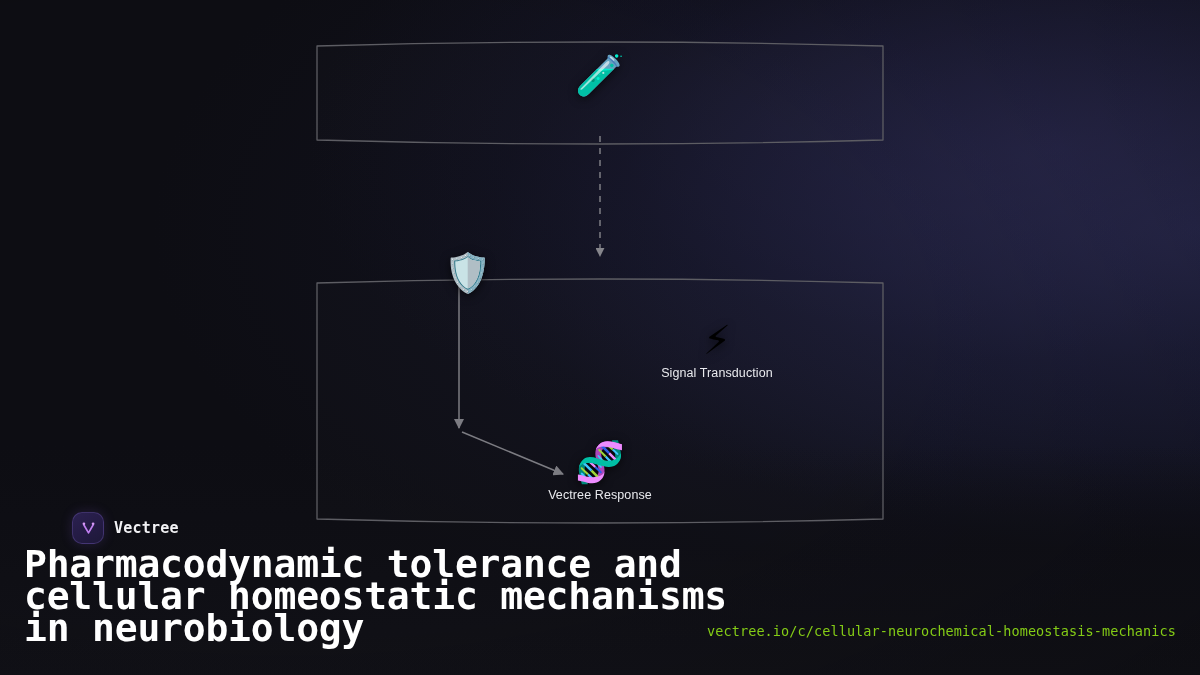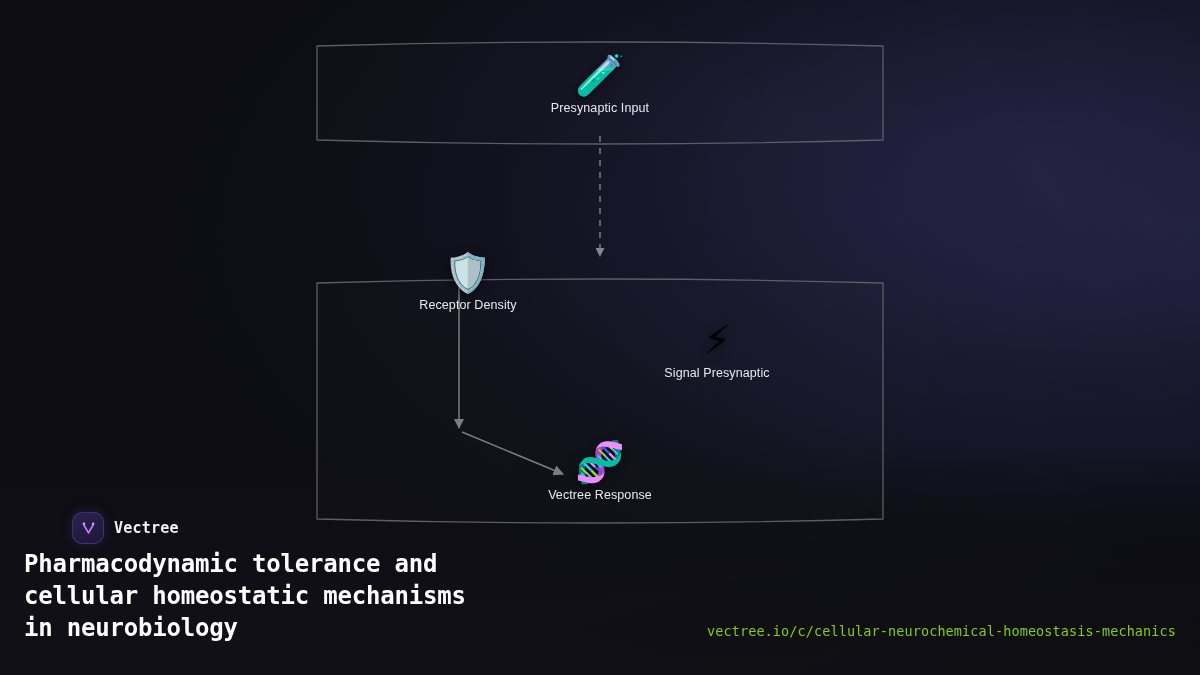--- a/index.html
+++ b/index.html
@@ -74,21 +74,21 @@
     font-family:"DejaVu Sans Mono", monospace;
     font-weight:bold;
     font-size:15px;
     color:#f2f2f5;
     letter-spacing:0.2px;
   }
   .headline{
     position:absolute; left:24px; top:548px; width:800px;
     font-family:"DejaVu Sans Mono", monospace;
     font-weight:bold;
-    font-size:24px;
+    font-size:38px;
     line-height:32px;
     color:#ffffff;
     letter-spacing:-0.2px;
     white-space:pre-line;
   }
   .urlbar{
     position:absolute; right:24px; top:623px;
     font-family:"DejaVu Sans Mono", monospace;
     font-size:13.5px;
     color:#84cc16;
@@ -132,31 +132,29 @@
       <line x1="459" y1="284" x2="459" y2="428" stroke="#7c7c82" stroke-width="1.5" marker-end="url(#arrow-solid)"></line>
     </g>
 
     <g>
       <line x1="462" y1="432" x2="563" y2="474" stroke="#7c7c82" stroke-width="1.5" marker-end="url(#arrow-solid)"></line>
     </g>
   </svg>
 
   <div class="node" style="left:600px; top:55px;">
     <span class="emoji" style="font-size:40px;">🧪</span>
-    <span class="nlabel">Presynaptic Input</span>
   </div>
 
   <div class="node" style="left:468px; top:254px;">
     <span class="emoji" style="font-size:38px;">🛡️</span>
-    <span class="nlabel">Receptor Density</span>
   </div>
 
   <div class="node" style="left:717px; top:320px;">
     <span class="emoji" style="font-size:40px;">⚡</span>
-    <span class="nlabel">Signal Presynaptic</span>
+    <span class="nlabel">Signal Transduction</span>
   </div>
 
   <div class="node" style="left:600px; top:442px;">
     <span class="emoji" style="font-size:40px;">🧬</span>
     <span class="nlabel">Vectree Response</span>
   </div>
 
   <div class="brand">
     <div class="brand-mark">
       <svg width="19" height="19" viewBox="0 0 24 24" aria-hidden="true">

